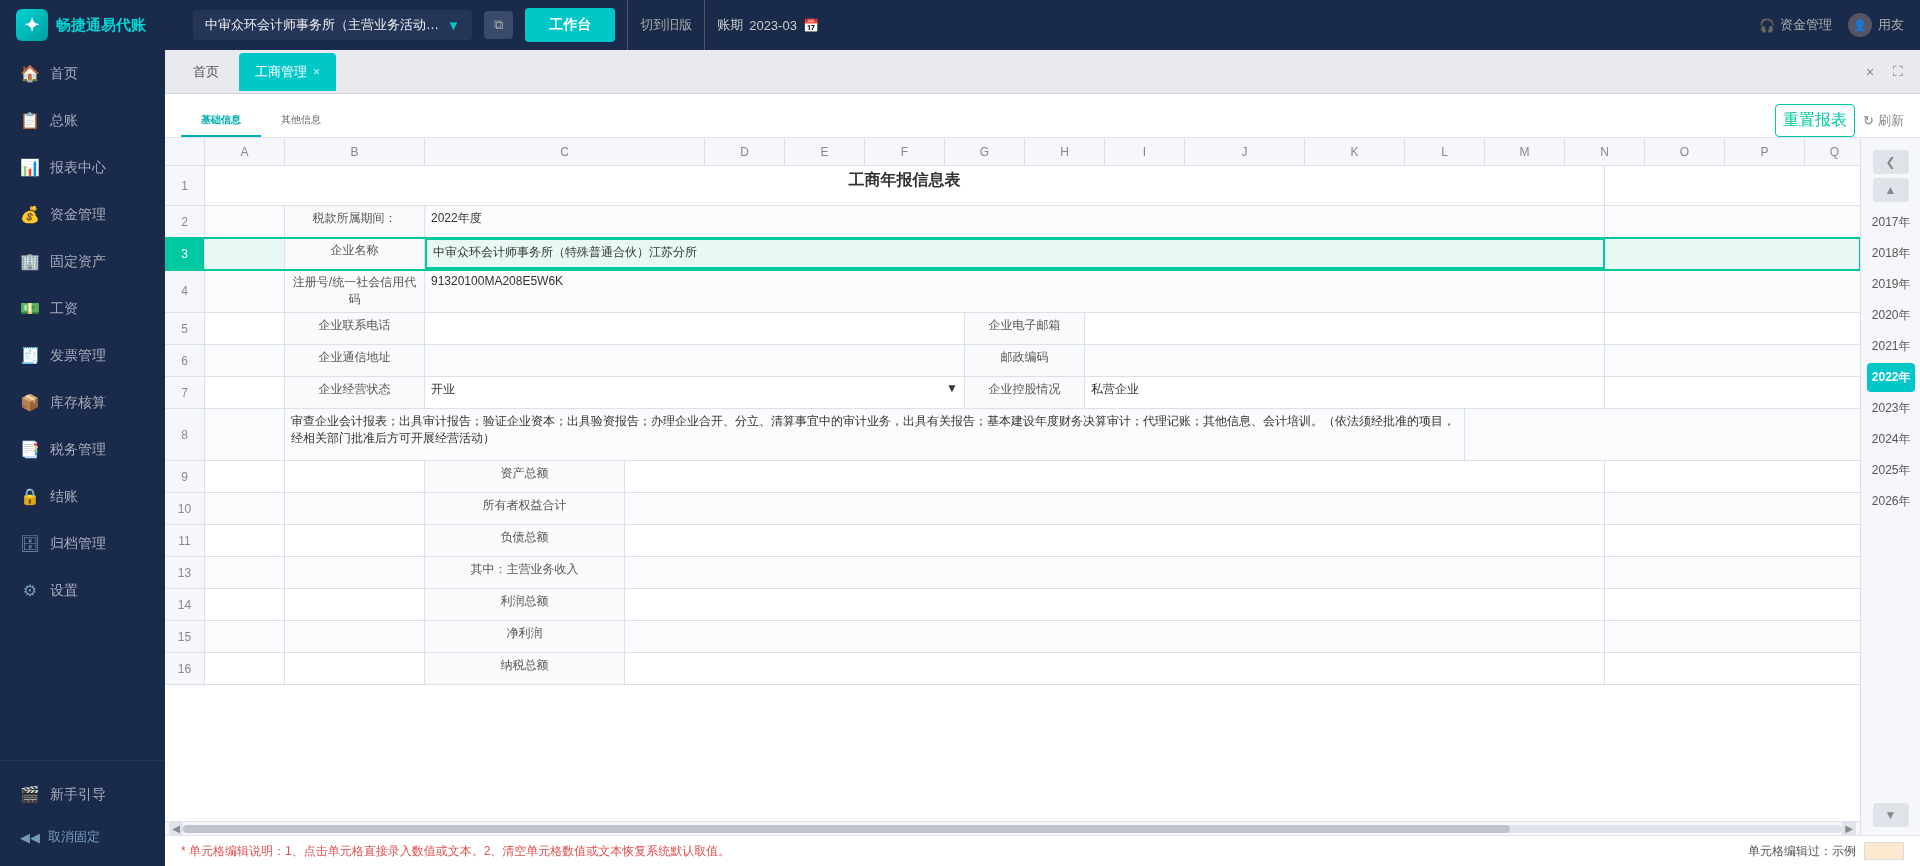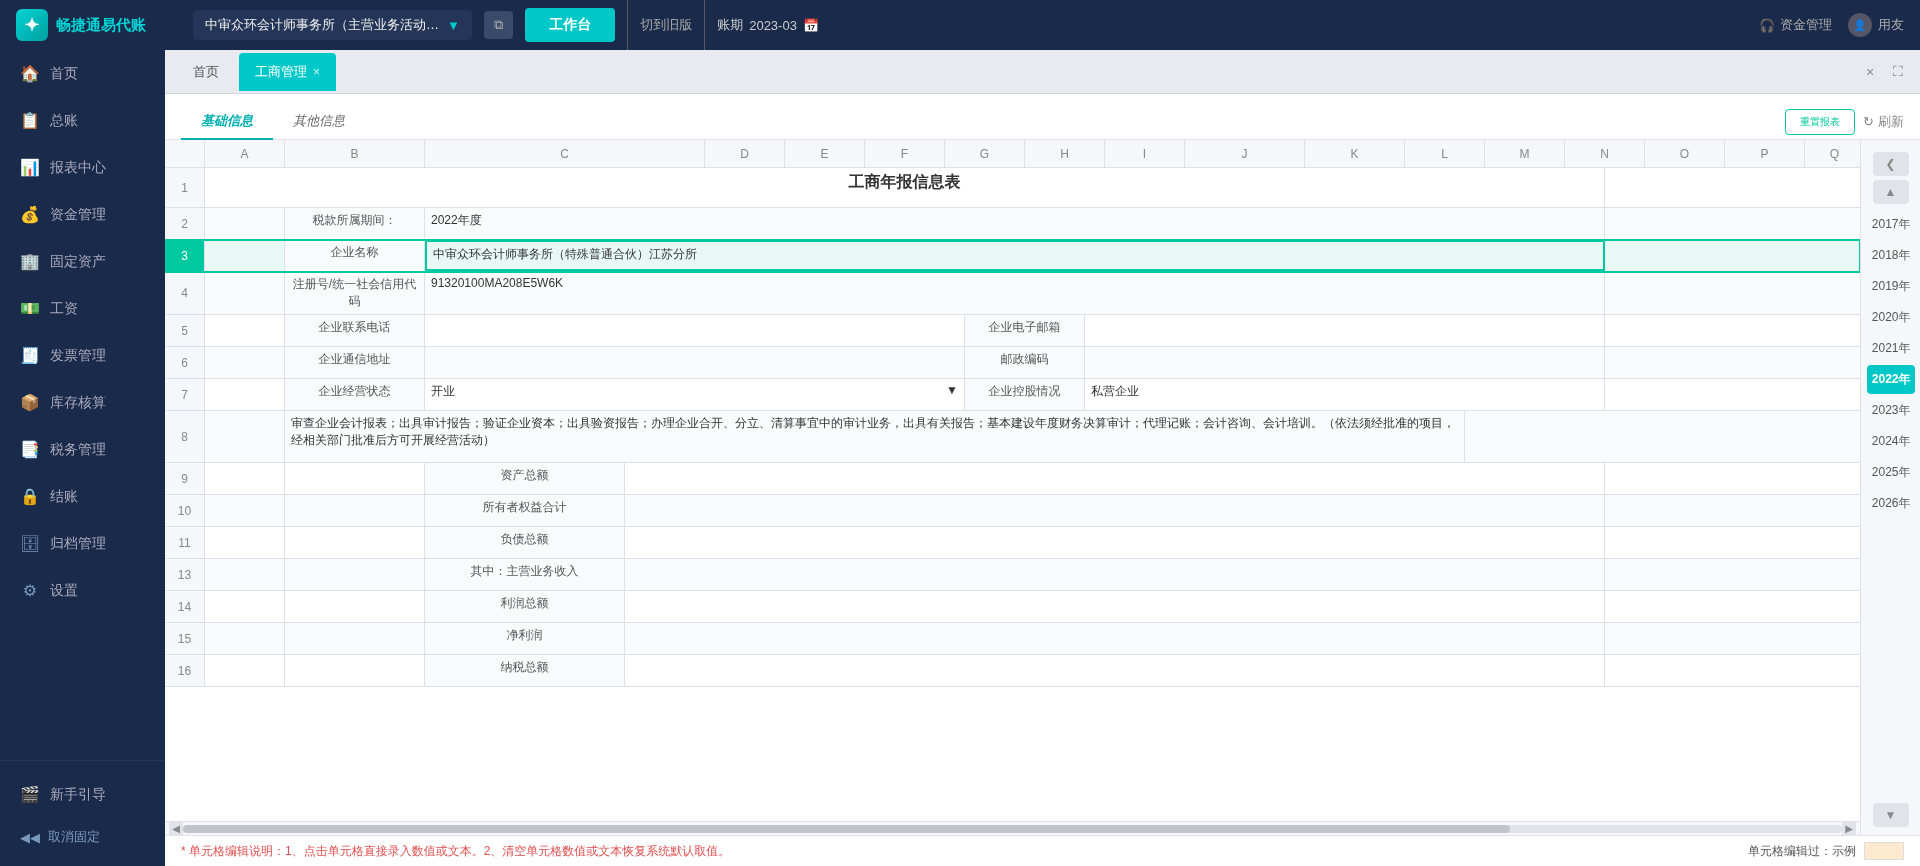--- a/index.html
+++ b/index.html
@@ -42,24 +42,24 @@
     .tab-active { background: #00c8c8; color: white; padding: 10px 16px; border-radius: 4px 4px 0 0; font-size: 13px; display: flex; align-items: center; gap: 6px; }
     .tab-close { cursor: pointer; font-size: 12px; opacity: 0.8; }
     .window-controls { margin-left: auto; display: flex; gap: 8px; }
     .win-btn { width: 20px; height: 20px; display: flex; align-items: center; justify-content: center; cursor: pointer; color: #888; font-size: 14px; }
 
     
     .inner-content { flex: 1; background: white; margin: 0; overflow: hidden; display: flex; flex-direction: column; }
 
     
     .sub-tab-bar { display: flex; align-items: center; padding: 10px 16px 0; border-bottom: 1px solid #e0e3ec; background: white; }
-    .sub-tab { padding: 8px 20px; font-size: 13px; color: #666; cursor: pointer; border-bottom: 2px solid transparent; margin-bottom: -1px; font-style: italic; }
+    .sub-tab { padding: 8px 20px; font-size: 10px; color: #666; cursor: pointer; border-bottom: 2px solid transparent; margin-bottom: -1px; }
     .sub-tab.active { color: #00b0b0; border-bottom: 2px solid #00b0b0; font-weight: bold; }
     .sub-tab-actions { margin-left: auto; display: flex; gap: 8px; }
-    .reset-btn { border: 1px solid #00c8a0; color: #00c8a0; background: transparent; padding: 5px 14px; border-radius: 4px; font-size: 10px; cursor: pointer; }
+    .reset-btn { border: 1px solid #00c8a0; color: #00c8a0; background: transparent; padding: 5px 7px; border-radius: 4px; font-size: 16px; cursor: pointer; }
     .refresh-btn { border: none; background: transparent; color: #888; font-size: 13px; cursor: pointer; display: flex; align-items: center; gap: 4px; }
 
     
     .spreadsheet-container { flex: 1; overflow: hidden; display: flex; position: relative; }
     .spreadsheet-main { flex: 1; overflow: hidden; display: flex; flex-direction: column; }
     .col-header-row { display: flex; background: #f5f7fa; border-bottom: 1px solid #dde0e8; height: 28px; overflow: hidden; }
     .row-num-col { width: 40px; flex-shrink: 0; border-right: 1px solid #dde0e8; }
     .col-headers { display: flex; flex: 1; }
     .col-header { border-right: 1px solid #dde0e8; text-align: center; font-size: 12px; color: #888; display: flex; align-items: center; justify-content: center; flex-shrink: 0; background: #f5f7fa; }
 
@@ -306,21 +306,21 @@
                 <span>开业</span>
                 <span>▼</span>
               </div>
               <div class="ss-cell header-cell" style="width:120px;">企业控股情况</div>
               <div class="ss-cell" style="width:520px;">私营企业</div>
             </div>
 
             <div class="ss-row" style="min-height:52px;">
               <div class="row-num">8</div>
               <div class="ss-cell" style="width:80px;"></div>
-              <div class="ss-cell" style="width:1180px;white-space:normal;line-height:1.4;font-size:12px;">审查企业会计报表；出具审计报告；验证企业资本；出具验资报告；办理企业合开、分立、清算事宜中的审计业务，出具有关报告；基本建设年度财务决算审计；代理记账；会计咨询、会计培训。（依法须经批准的项目，经相关部门批准后方可开展经营活动）</div>
+              <div class="ss-cell" style="width:1180px;white-space:normal;line-height:1.4;font-size:12px;">审查企业会计报表；出具审计报告；验证企业资本；出具验资报告；办理企业合开、分立、清算事宜中的审计业务，出具有关报告；基本建设年度财务决算审计；代理记账；其他信息、会计培训。（依法须经批准的项目，经相关部门批准后方可开展经营活动）</div>
             </div>
 
             <div class="ss-row">
               <div class="row-num">9</div>
               <div class="ss-cell" style="width:80px;"></div>
               <div class="ss-cell" style="width:140px;"></div>
               <div class="ss-cell header-cell" style="width:200px;">资产总额</div>
               <div class="ss-cell" style="width:980px;"></div>
             </div>
 

